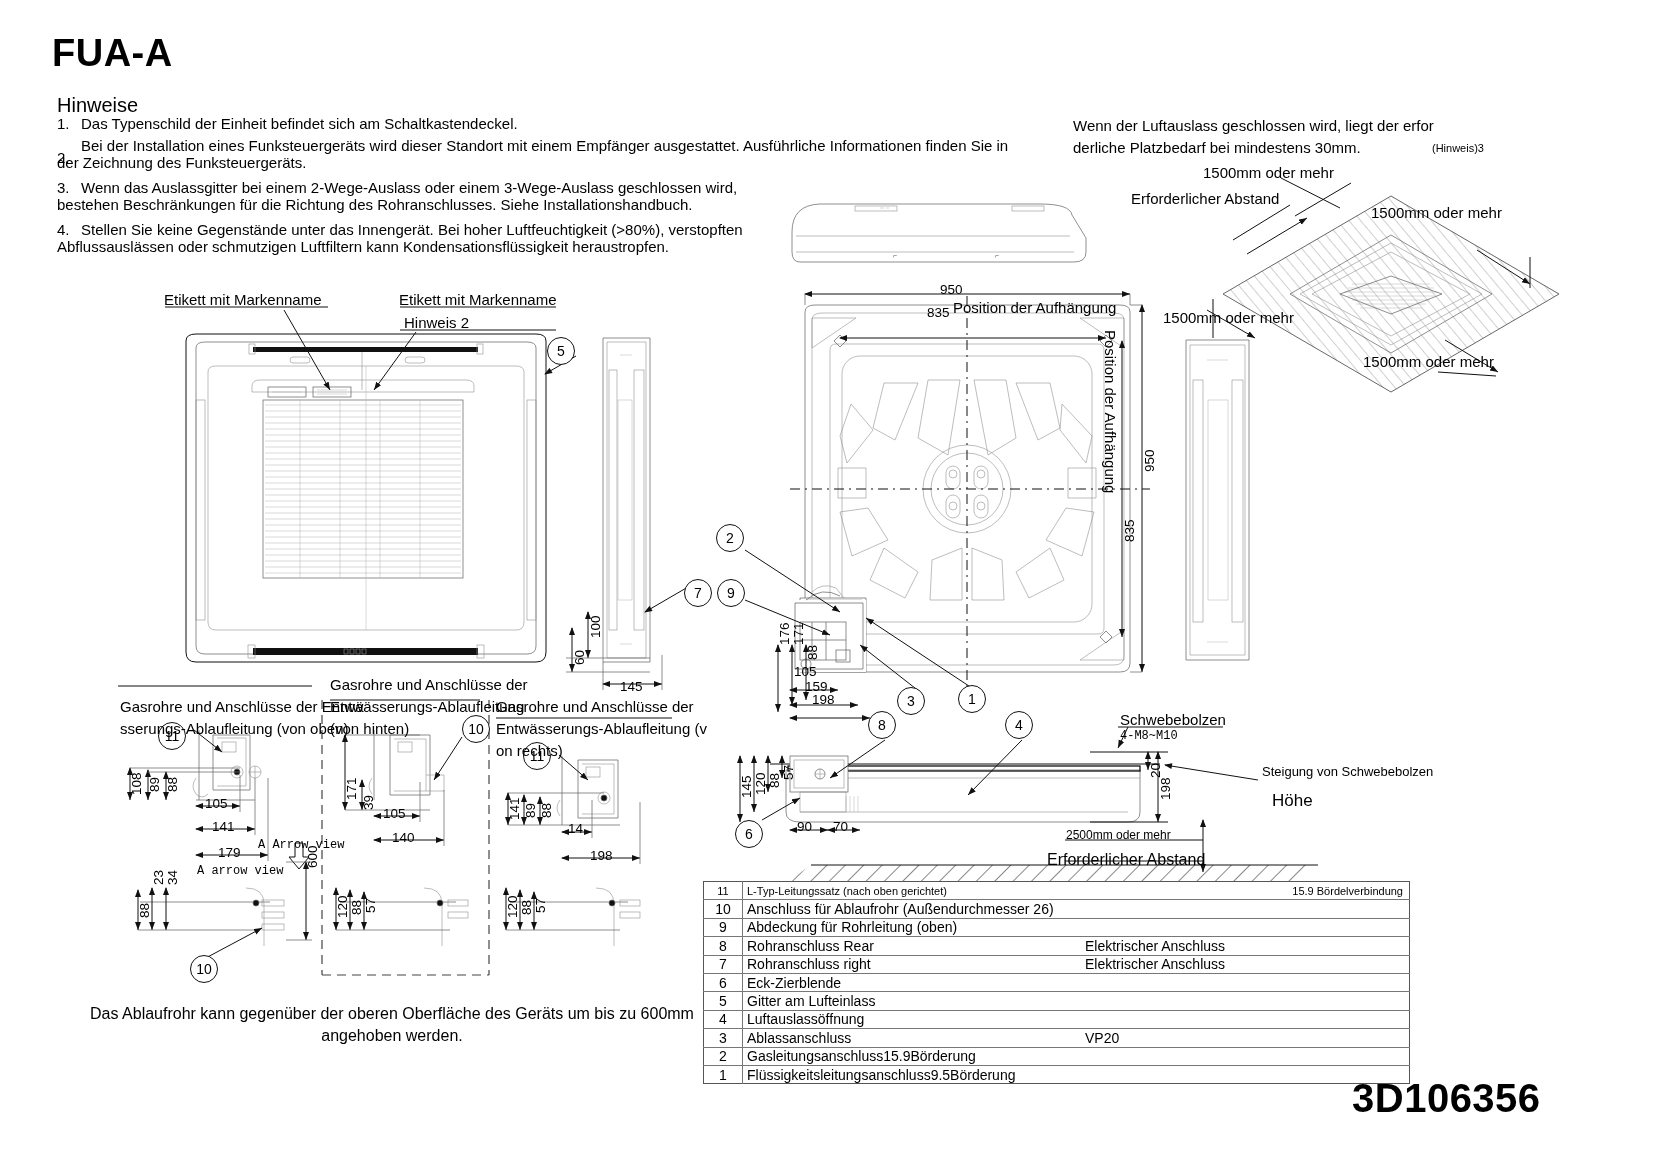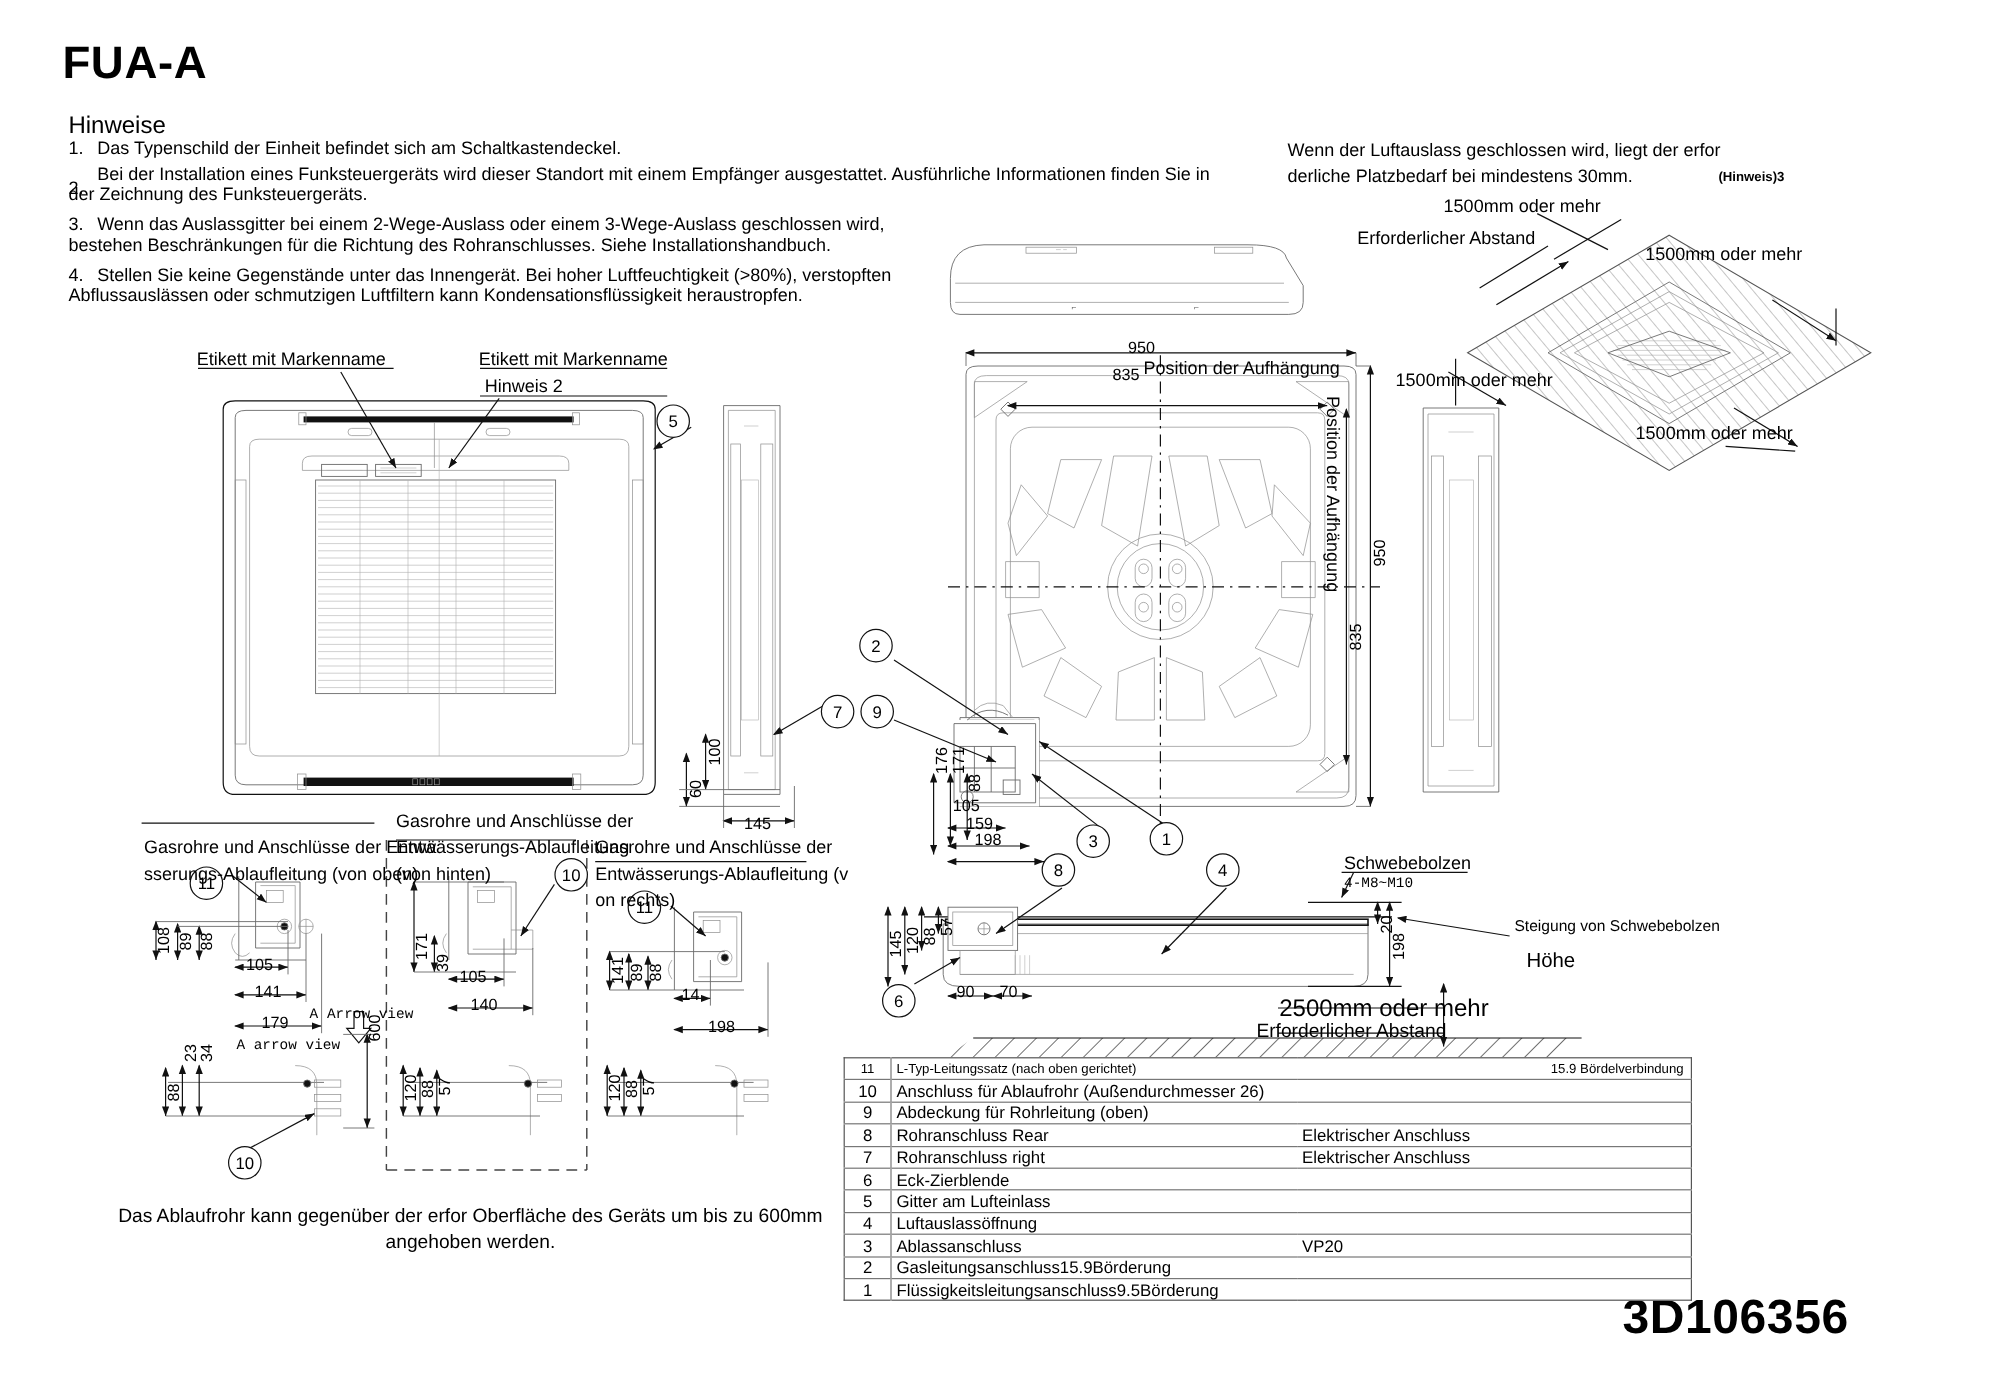--- a/index.html
+++ b/index.html
@@ -67,21 +67,21 @@
     <span class="ntxt">Wenn das Auslassgitter bei einem 2-Wege-Auslass oder einem 3-Wege-Auslass geschlossen wird, bestehen Beschränkungen für die Richtung des Rohranschlusses. Siehe Installationshandbuch.</span>
   </div>
   <div class="nrow" style="width:720px;margin-top:8px;">
     <span class="nnum">4.</span>
     <span class="ntxt">Stellen Sie keine Gegenstände unter das Innengerät. Bei hoher Luftfeuchtigkeit (&gt;80%), verstopften Abflussauslässen oder schmutzigen Luftfiltern kann Kondensationsflüssigkeit heraustropfen.</span>
   </div>
 </div>
 
 <div class="t lbl" style="left:1073px;top:116px;">Wenn der Luftauslass geschlossen wird, liegt der erfor</div>
 <div class="t lbl" style="left:1073px;top:138px;">derliche Platzbedarf bei mindestens 30mm.</div>
-<div class="t lbl-xs" style="left:1432px;top:141px;font-weight:bold;">(Hinweis)3</div>
+<div class="t lbl-xs" style="left:1432px;top:141px;">(Hinweis)3</div>
 
 <svg width="1673" height="1166" viewBox="0 0 1673 1166">
   <defs>
     <marker id="ar" markerWidth="9" markerHeight="9" refX="8" refY="3" orient="auto">
       <path d="M0,0 L8,3 L0,6 z" fill="#111"></path>
     </marker>
     <marker id="arS" markerWidth="8" markerHeight="8" refX="7" refY="2.6" orient="auto">
       <path d="M0,0 L7,2.6 L0,5.2 z" fill="#111"></path>
     </marker>
     <marker id="arE" markerWidth="9" markerHeight="9" refX="1" refY="3" orient="auto">
@@ -592,21 +592,21 @@
 <div class="t dim" style="left:780px;top:780px;transform:rotate(-90deg);transform-origin:0 0;">57</div>
 <div class="t dim" style="left:797px;top:818px;">90</div>
 <div class="t dim" style="left:833px;top:818px;">70</div>
 <div class="t dim" style="left:1147px;top:778px;transform:rotate(-90deg);transform-origin:0 0;">20</div>
 <div class="t dim" style="left:1157px;top:800px;transform:rotate(-90deg);transform-origin:0 0;">198</div>
 
 <div class="t lbl" style="left:1120px;top:710px;">Schwebebolzen</div>
 <div class="t mono" style="left:1120px;top:729px;">4-M8~M10</div>
 <div class="t lbl" style="left:1262px;top:763px;font-size:13px;">Steigung von Schwebebolzen</div>
 <div class="t lbl" style="left:1272px;top:790px;font-size:17px;">Höhe</div>
-<div class="t lbl" style="left:1066px;top:828px;font-size:20px;">2500mm oder mehr</div>
+<div class="t lbl" style="left:1066px;top:828px;font-size:12px;">2500mm oder mehr</div>
 <div class="t lbl" style="left:1047px;top:849px;font-size:16px;">Erforderlicher Abstand</div>
 
 <div class="t lbl" style="left:1203px;top:163px;">1500mm oder mehr</div>
 <div class="t lbl" style="left:1131px;top:189px;">Erforderlicher Abstand</div>
 <div class="t lbl" style="left:1371px;top:203px;">1500mm oder mehr</div>
 <div class="t lbl" style="left:1163px;top:308px;">1500mm oder mehr</div>
 <div class="t lbl" style="left:1363px;top:352px;">1500mm oder mehr</div>
 
 <div class="t lbl" style="left:120px;top:697px;">Gasrohre und Anschlüsse der Entwä</div>
 <div class="t lbl" style="left:120px;top:719px;">sserungs-Ablaufleitung (von oben)</div>
@@ -642,21 +642,21 @@
 
 <div class="t dim" style="left:506px;top:820px;transform:rotate(-90deg);transform-origin:0 0;">141</div>
 <div class="t dim" style="left:522px;top:818px;transform:rotate(-90deg);transform-origin:0 0;">89</div>
 <div class="t dim" style="left:538px;top:818px;transform:rotate(-90deg);transform-origin:0 0;">88</div>
 <div class="t dim" style="left:568px;top:820px;">14</div>
 <div class="t dim" style="left:590px;top:847px;">198</div>
 <div class="t dim" style="left:504px;top:918px;transform:rotate(-90deg);transform-origin:0 0;">120</div>
 <div class="t dim" style="left:518px;top:915px;transform:rotate(-90deg);transform-origin:0 0;">88</div>
 <div class="t dim" style="left:532px;top:913px;transform:rotate(-90deg);transform-origin:0 0;">57</div>
 
-<div class="t lbl" style="left:62px;top:1003px;width:660px;font-size:16px;text-align:center;white-space:normal;line-height:1.4;">Das Ablaufrohr kann gegenüber der erfor Oberfläche des Geräts um bis zu 600mm angehoben werden.</div>
+<div class="t lbl" style="left:62px;top:1003px;width:660px;font-size:16px;text-align:center;white-space:normal;line-height:1.4;">Das Ablaufrohr kann gegenüber der oberen Oberfläche des Geräts um bis zu 600mm angehoben werden.</div>
 
 <table id="ptable">
   <tbody>
     <tr class="small">
       <td class="c-no">11</td>
       <td class="c-nm">L-Typ-Leitungssatz (nach oben gerichtet)</td>
       <td class="c-right">15.9 Bördelverbindung</td>
     </tr>
     <tr>
       <td class="c-no">10</td>

